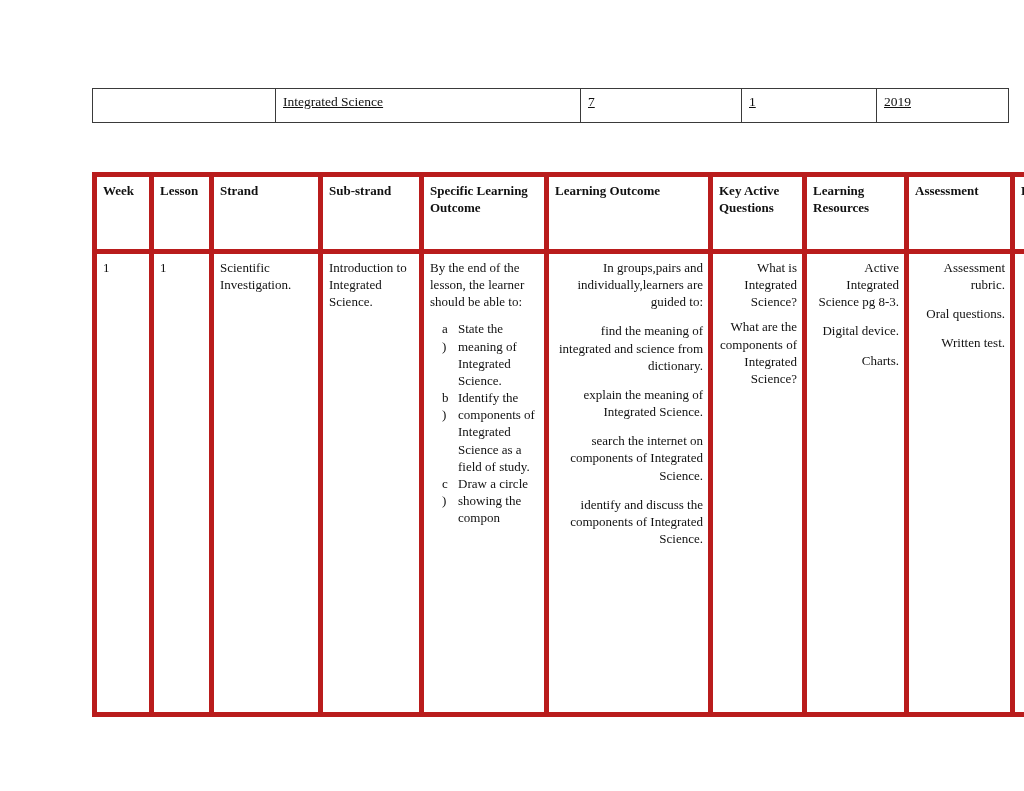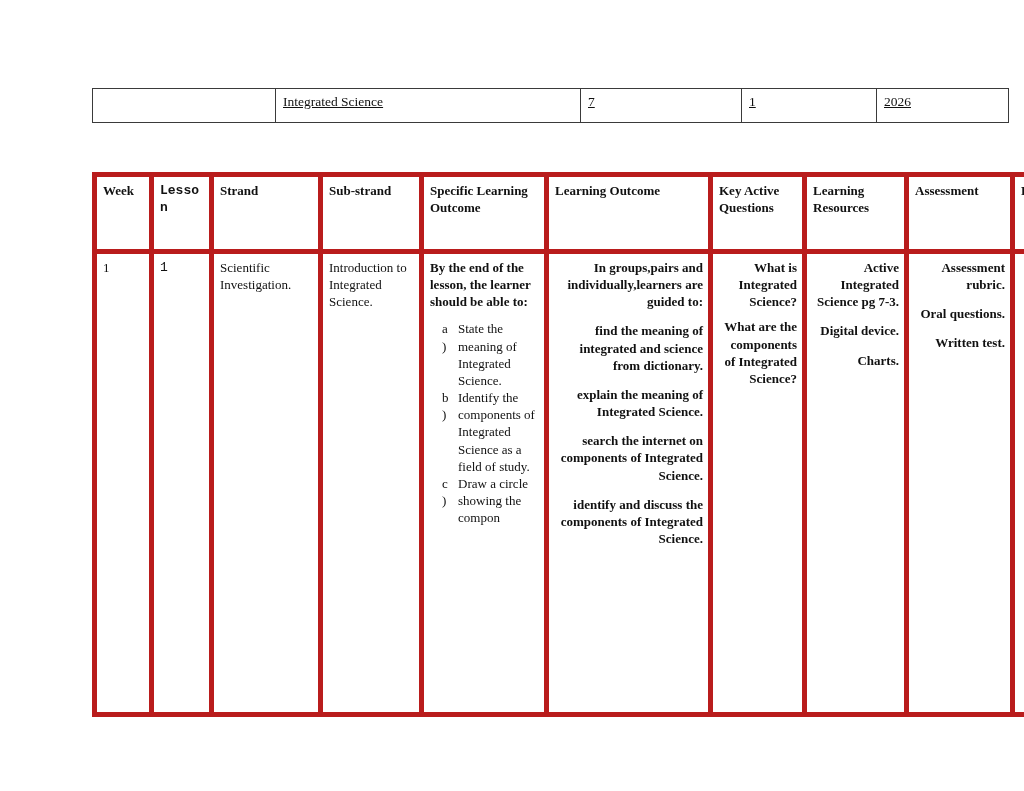--- a/index.html
+++ b/index.html
@@ -81,21 +81,21 @@
     overflow-wrap: break-word;
   }
   .scheme-table tbody td {
     font-weight: normal;
     height: 448px;
     word-wrap: break-word;
     overflow-wrap: break-word;
   }
 
   .c-week    { width: 41px; }
-  .c-lesson  { width: 44px; font-family: Liberation Mono, monospace; }
+  .c-lesson  { width: 44px; }
   .c-strand  { width: 93px; }
   .c-sub     { width: 85px; }
   .c-slo     { width: 109px; }
   .c-lo      { width: 148px; }
   .c-kiq     { width: 78px; }
   .c-res     { width: 86px; }
   .c-ass     { width: 90px; }
   .c-ref     { width: 67px; }
 
   .cell-lines p {
@@ -126,35 +126,35 @@
     padding-left: 12px;
     box-sizing: border-box;
   }
   .abc-list li .txt {
     flex: 1 1 auto;
     word-wrap: break-word;
     overflow-wrap: anywhere;
     padding-left: 6px;
   }
 
-  .lo-para { margin: 0; font-weight: bold; }
+  .lo-para { margin: 0; }
 </style>
 </head>
 <body>
 
 <div class="page">
 
   <table class="info-table">
     <tbody>
       <tr class="body">
         <td class="col-school"></td>
         <td class="col-area">Integrated Science</td>
         <td class="col-grade">7</td>
         <td class="col-term">1</td>
-        <td class="col-year">2026</td>
+        <td class="col-year">2019</td>
       </tr>
     </tbody>
   </table>
 
   <table class="scheme-table">
     <thead>
       <tr>
         <th class="c-week">Week</th>
         <th class="c-lesson">Lesson</th>
         <th class="c-strand">Strand</th>
@@ -203,21 +203,21 @@
           <p class="lo-para gap">search the internet on components of Integrated Science.</p>
           <p class="lo-para gap">identify and discuss the components of Integrated Science.</p>
         </td>
 
         <td class="c-kiq cell-lines">
           <p class="lo-para">What is Integrated Science?</p>
           <p class="lo-para small-gap">What are the components of Integrated Science?</p>
         </td>
 
         <td class="c-res cell-lines">
-          <p class="lo-para">Active Integrated Science pg 7-3.</p>
+          <p class="lo-para">Active Integrated Science pg 8-3.</p>
           <p class="lo-para gap">Digital device.</p>
           <p class="lo-para gap">Charts.</p>
         </td>
 
         <td class="c-ass cell-lines">
           <p class="lo-para">Assessment rubric.</p>
           <p class="lo-para gap">Oral questions.</p>
           <p class="lo-para gap">Written test.</p>
         </td>
 

